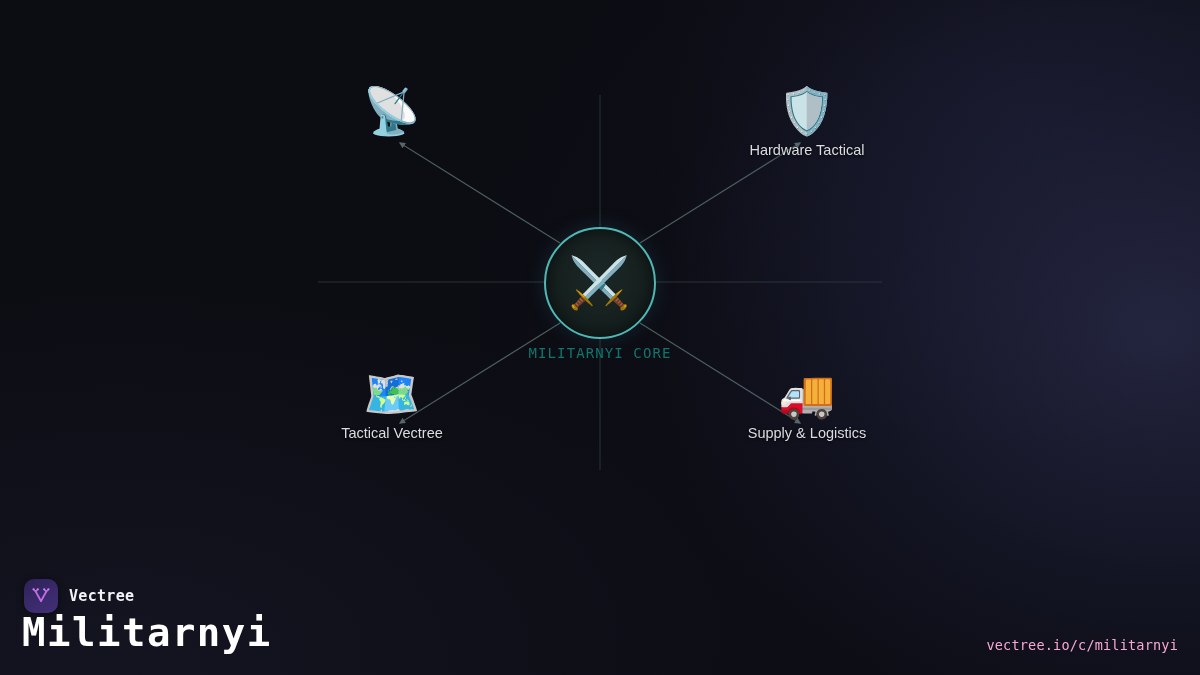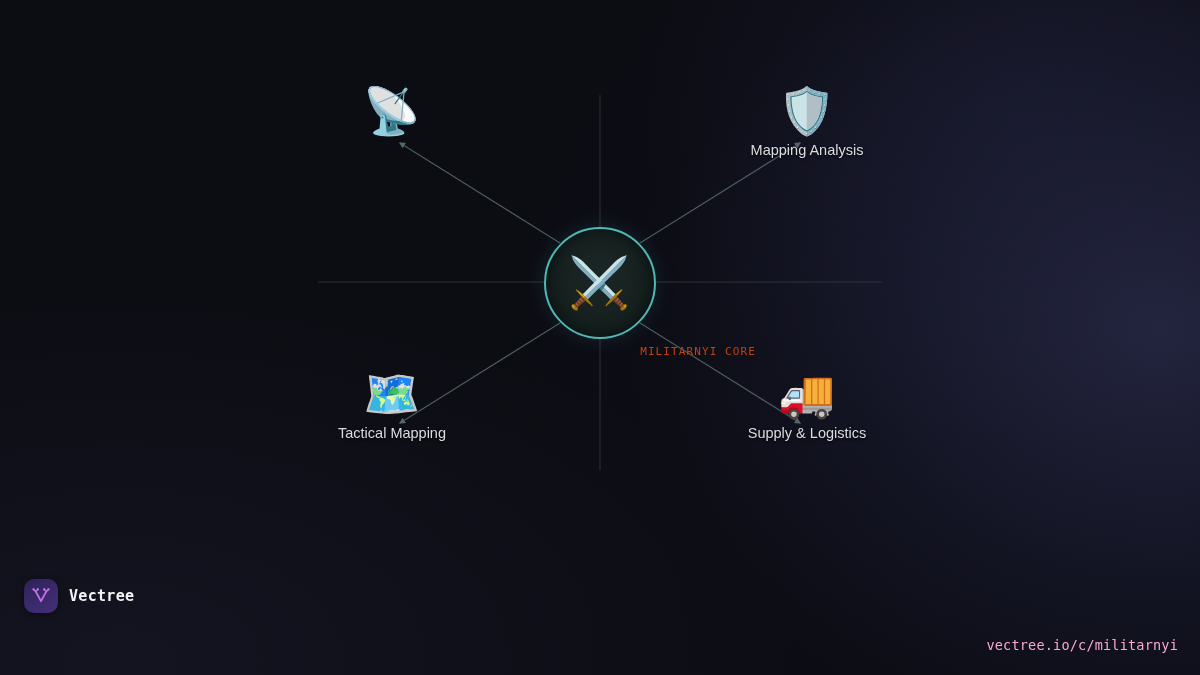--- a/index.html
+++ b/index.html
@@ -53,24 +53,24 @@
     border:2px solid #4fb8b6;
     background:radial-gradient(circle at 50% 42%, #1b2726 0%, #15201f 62%, #121b1b 100%);
     box-shadow:0 0 22px rgba(79,184,182,0.14), inset 0 0 18px rgba(0,0,0,0.55);
     display:flex; align-items:center; justify-content:center;
   }
   #core-circle .emoji { font-size:50px; }
   #core-label {
     position:absolute;
     left:444px; top:345px;
     width:312px;
-    text-align:right;
-    color:#c2410c;
+    text-align:center;
+    color:#0f766e;
     font-family:"DejaVu Sans Mono", monospace;
-    font-size:11px;
+    font-size:14px;
     letter-spacing:1.1px;
     white-space:nowrap;
   }
 
   
   #footer { position:absolute; left:0; bottom:0; width:1200px; height:112px; }
   #brand-row {
     position:absolute; left:24px; top:16px;
     display:flex; align-items:center; gap:11px;
   }
@@ -127,26 +127,26 @@
     <line x1="560" y1="323" x2="400" y2="423" stroke="#4c5c5c" stroke-width="1.15" marker-end="url(#arrow)"></line>
     <line x1="640" y1="323" x2="800" y2="423" stroke="#4c5c5c" stroke-width="1.15" marker-end="url(#arrow)"></line>
   </svg>
 
   <div class="node leaf" id="node-osint-intelligence" style="left:262px; top:88px;">
     <span class="emoji">📡</span>
   </div>
 
   <div class="node leaf" id="node-hardware-analysis" style="left:677px; top:88px;">
     <span class="emoji">🛡️</span>
-    <span class="nlabel">Mapping Analysis</span>
+    <span class="nlabel">Hardware Tactical</span>
   </div>
 
   <div class="node leaf" id="node-tactical-mapping" style="left:262px; top:371px;">
     <span class="emoji">🗺️</span>
-    <span class="nlabel">Tactical Mapping</span>
+    <span class="nlabel">Tactical Vectree</span>
   </div>
 
   <div class="node leaf" id="node-supply-logistics" style="left:677px; top:371px;">
     <span class="emoji">🚚</span>
     <span class="nlabel">Supply &amp; Logistics</span>
   </div>
 
   <div id="core-node">
     <div id="core-circle">
       <span class="emoji">⚔️</span>
@@ -166,16 +166,17 @@
         <path d="M17.7 7.2 L15.5 5.0 M17.7 7.2 L20.1 5.0" stroke="#c06ee8" stroke-width="1.6" fill="none" stroke-linecap="round"></path>
         <circle cx="3.9" cy="4.7" r="1.25" fill="#d07cf0"></circle>
         <circle cx="8.5" cy="4.7" r="1.25" fill="#d07cf0"></circle>
         <circle cx="15.5" cy="4.7" r="1.25" fill="#d07cf0"></circle>
         <circle cx="20.1" cy="4.7" r="1.25" fill="#d07cf0"></circle>
       </svg>
     </div>
     <span id="brand-name">Vectree</span>
   </div>
 
+  <div id="page-title">Militarnyi</div>
 
   <div id="footer-url">vectree.io/c/militarnyi</div>
 
 </div>
 
 </body></html>

